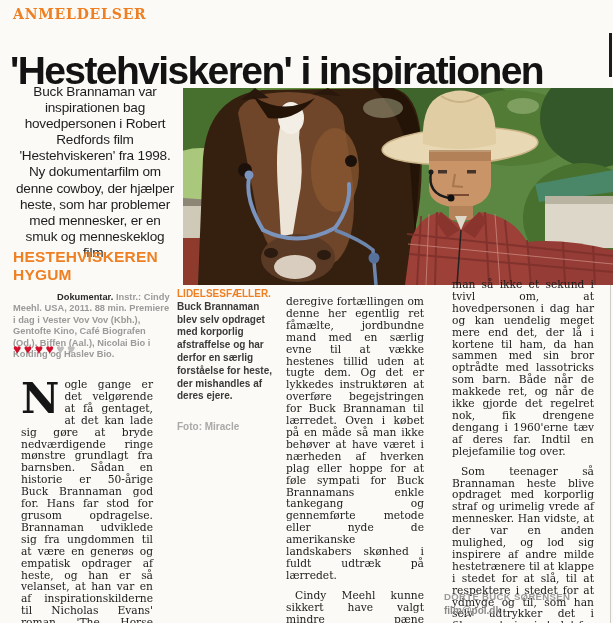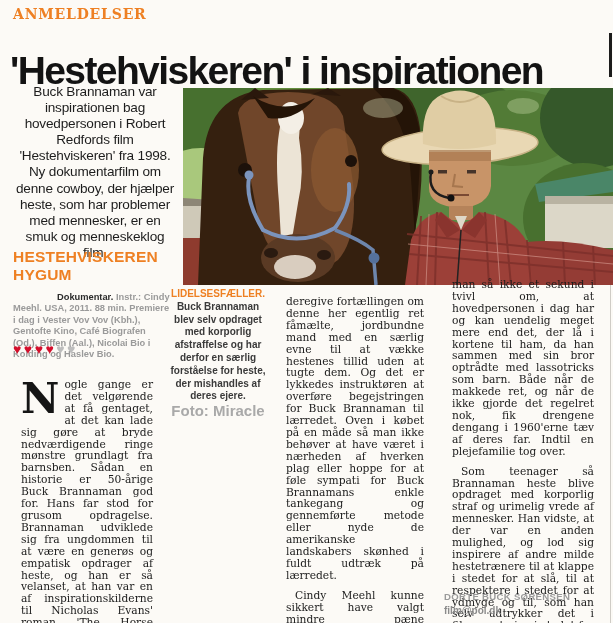--- a/index.html
+++ b/index.html
@@ -51,25 +51,25 @@
   .bodycol p { margin:8px; }
   .bodycol p.indent { text-indent:9px; }
   .col1 { left:13px;  top:371px; width:148px; height:249px; }
   .col3 { left:278px; top:288px; width:154px; height:335px; }
   .col4 { left:444px; top:271px; width:158px; height:300px; }
   .dropcap {
     float:left; font-family:"DejaVu Serif", serif; font-weight:bold;
     font-size:42px; line-height:33px; padding:3px 5px 0 0; color:#151515;
   }
   .caption {
-    position:absolute; left:166px; top:288px; width:104px;
-    font-size:10px; line-height:12.8px; font-weight:bold; color:#3a3a3a;text-align:center;
+    position:absolute; left:177px; top:288px; width:104px;
+    font-size:10px; line-height:12.8px; font-weight:bold; color:#3a3a3a;
   }
   .caption-lead { color:#ee8023; }
-  .caption-credit { color:#a9a9a9; font-size:15px; margin-top:2px; }
+  .caption-credit { color:#a9a9a9; font-size:10px; margin-top:18px; }
   .byline {
     position:absolute; left:444px; top:591px;
     font-size:9.6px; font-weight:bold; color:#9a9a9a; letter-spacing:0.3px;
   }
   .email {
     position:absolute; left:444px; top:605px;
     font-size:10px; font-weight:bold; color:#8b8b8b;
   }
 </style>
 </head>

